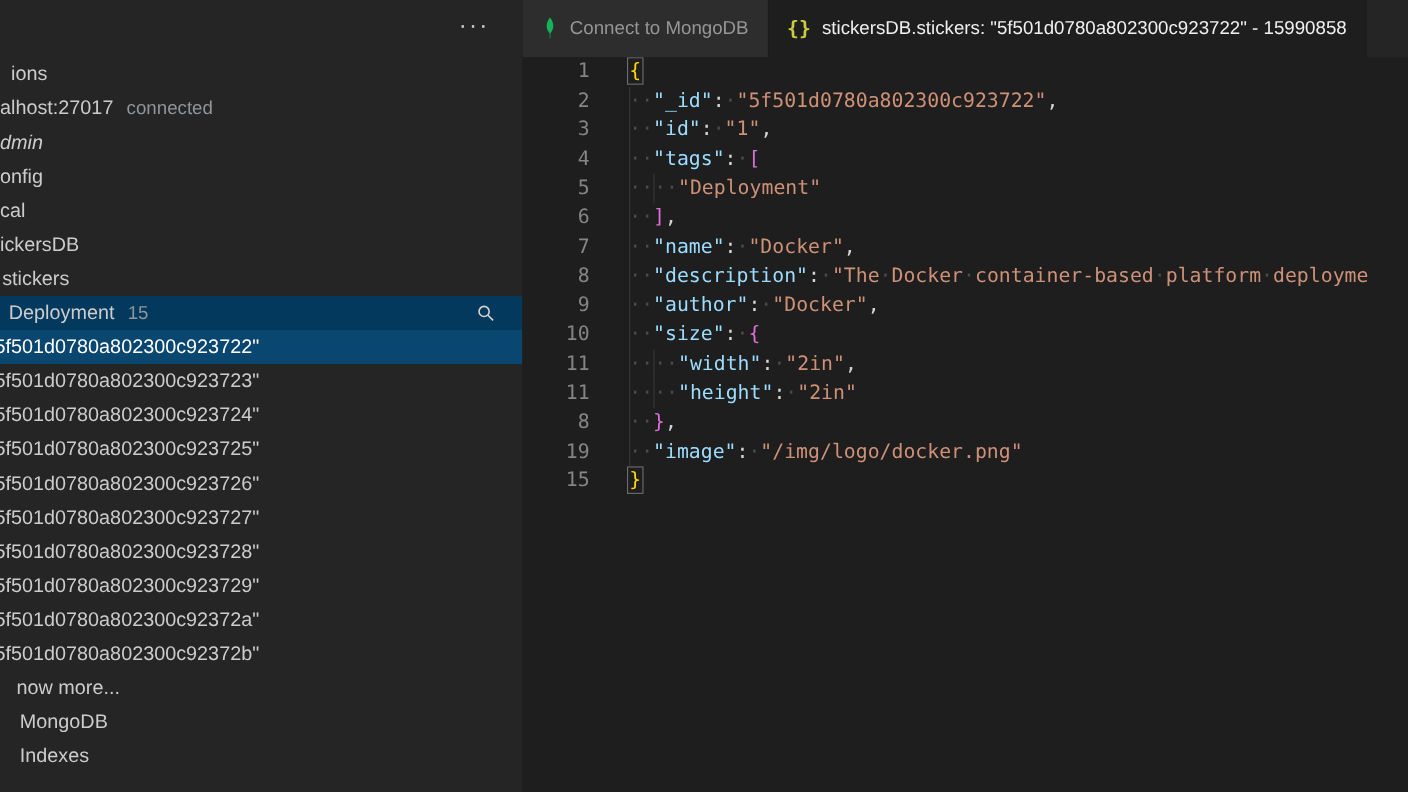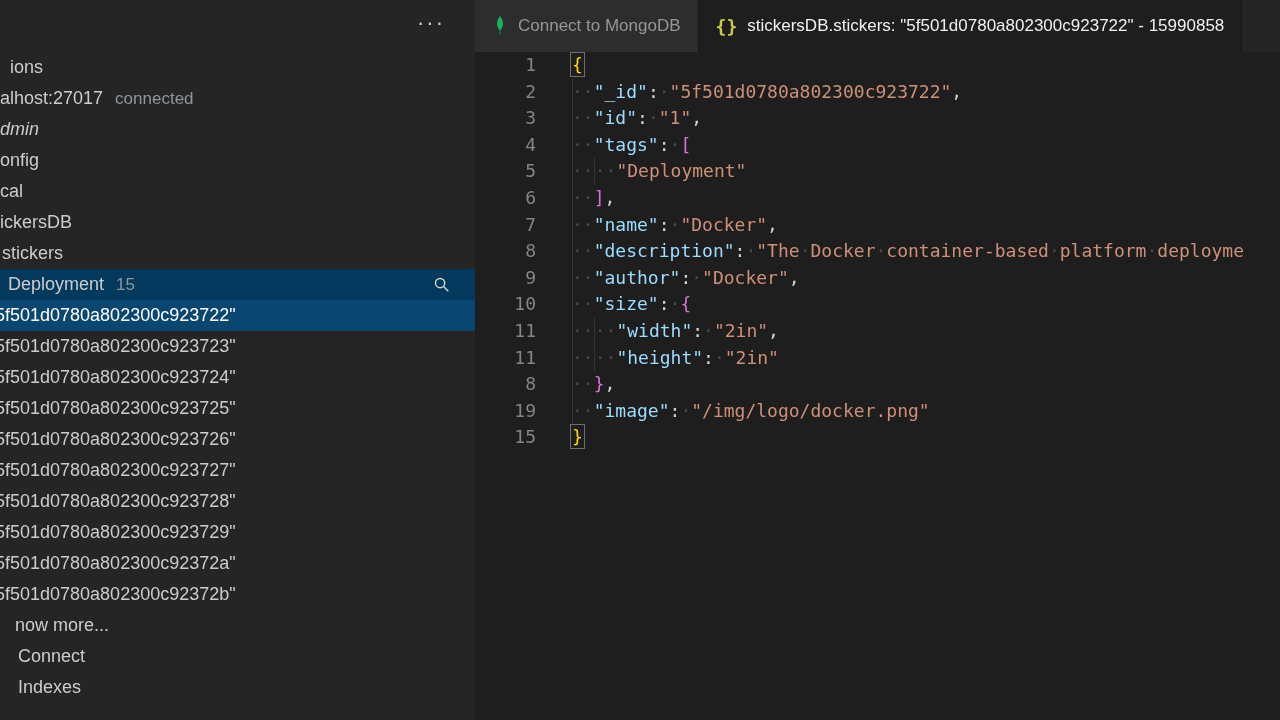--- a/index.html
+++ b/index.html
@@ -118,21 +118,21 @@
         <div class="row" style="padding-left: 0px;">
           <span class="lbl" style="margin-left:-5px">5f501d0780a802300c92372a"</span>
         </div>
         <div class="row" style="padding-left: 0px;">
           <span class="lbl" style="margin-left:-5px">5f501d0780a802300c92372b"</span>
         </div>
         <div class="row" style="padding-left: 15px;">
           <span class="lbl">now more...</span>
         </div>
         <div class="row" style="padding-left: 18px;">
-          <span class="lbl">Connect</span>
+          <span class="lbl">MongoDB</span>
         </div>
         <div class="row" style="padding-left: 18px;">
           <span class="lbl">Indexes</span>
         </div>
       </div>
   </aside>
 
   <main class="main">
     <div class="tabbar">
         <div class="tab">

